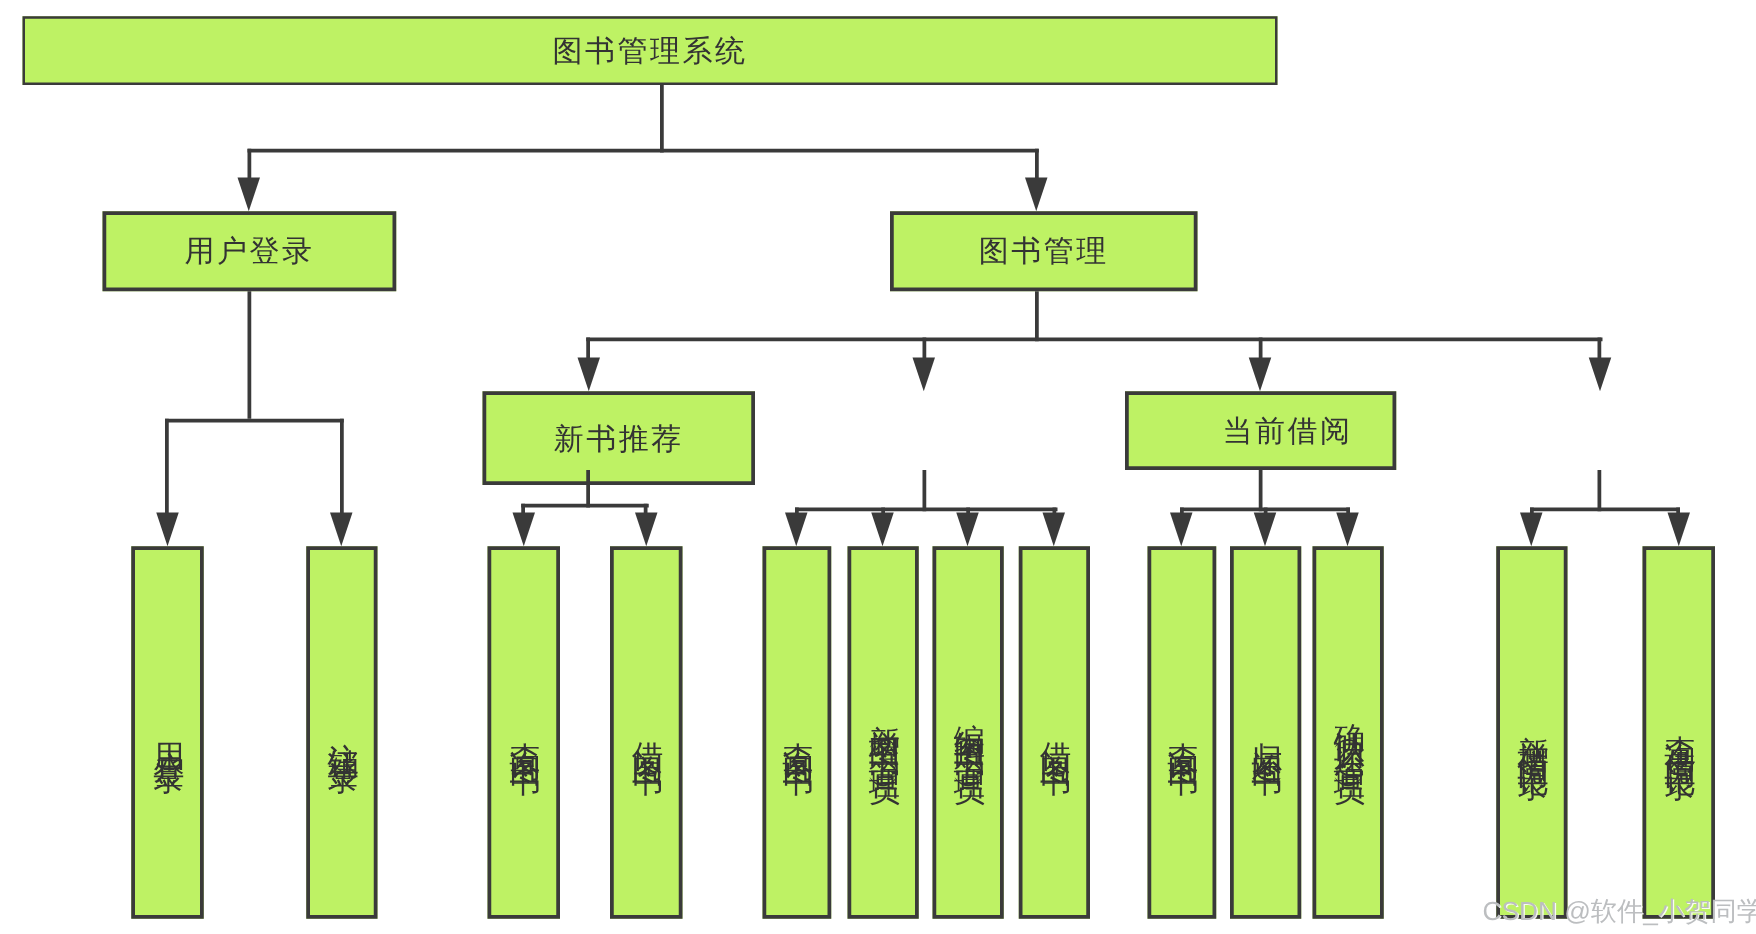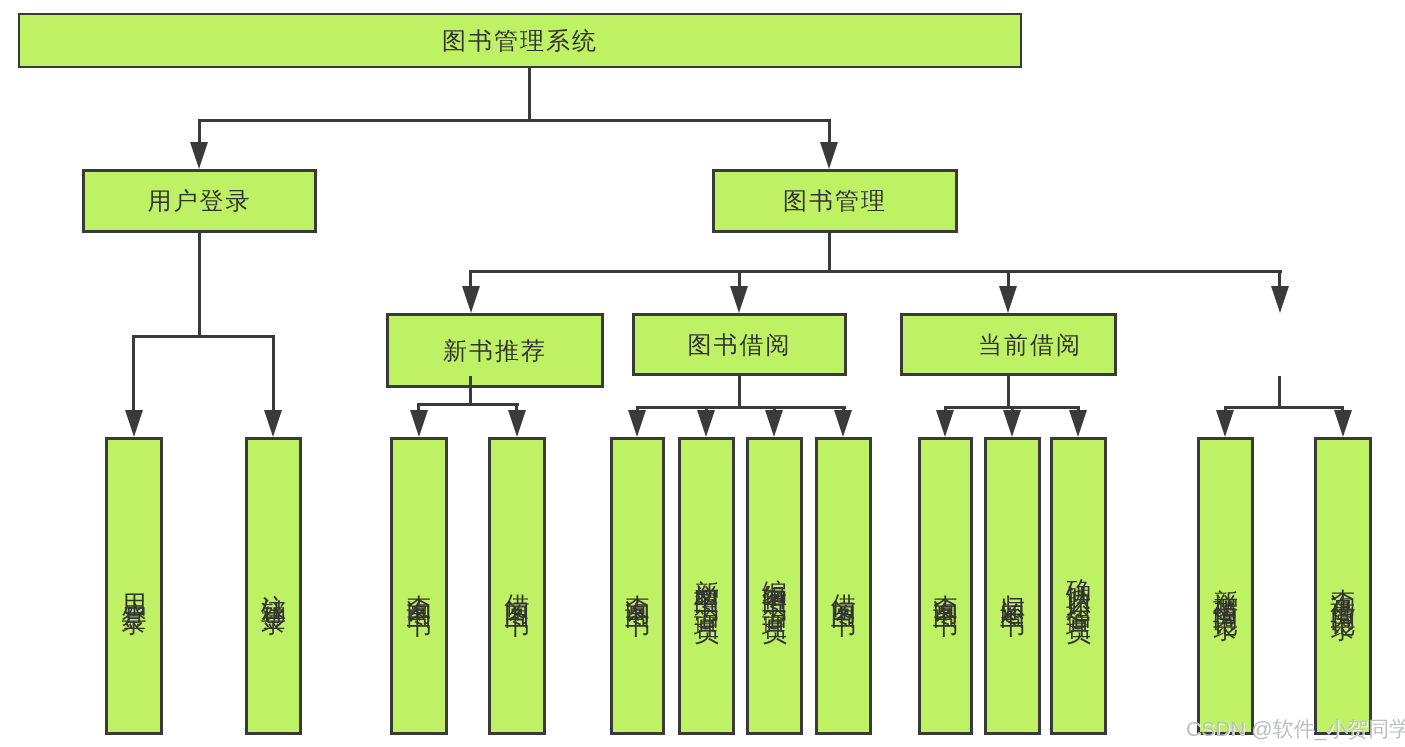--- a/index.html
+++ b/index.html
@@ -122,23 +122,20 @@
   <div class="vline" style="left:738px;top:270px;height:18px;"></div>
   <div class="arrow" style="left:730px;top:286px;"></div>
   <div class="vline" style="left:1007px;top:270px;height:18px;"></div>
   <div class="arrow" style="left:999px;top:286px;"></div>
   <div class="vline" style="left:1278px;top:270px;height:18px;"></div>
   <div class="arrow" style="left:1271px;top:286px;"></div>
 
   <div class="box" id="n-newbook">
     <span class="hlabel">新书推荐</span>
   </div>
-  <div class="box" id="n-bookborrow">
-    <span class="hlabel">图书借阅</span>
-  </div>
   <div class="box" id="n-currentborrow">
     <span class="hlabel">当前借阅</span>
   </div>
 
   <div class="vline" style="left:469px;top:376px;height:30px;"></div>
   <div class="hline" style="left:417px;top:403px;width:102px;"></div>
   <div class="vline" style="left:417px;top:403px;height:9px;"></div>
   <div class="arrow" style="left:410px;top:410px;"></div>
   <div class="vline" style="left:515px;top:403px;height:9px;"></div>
   <div class="arrow" style="left:508px;top:410px;"></div>

